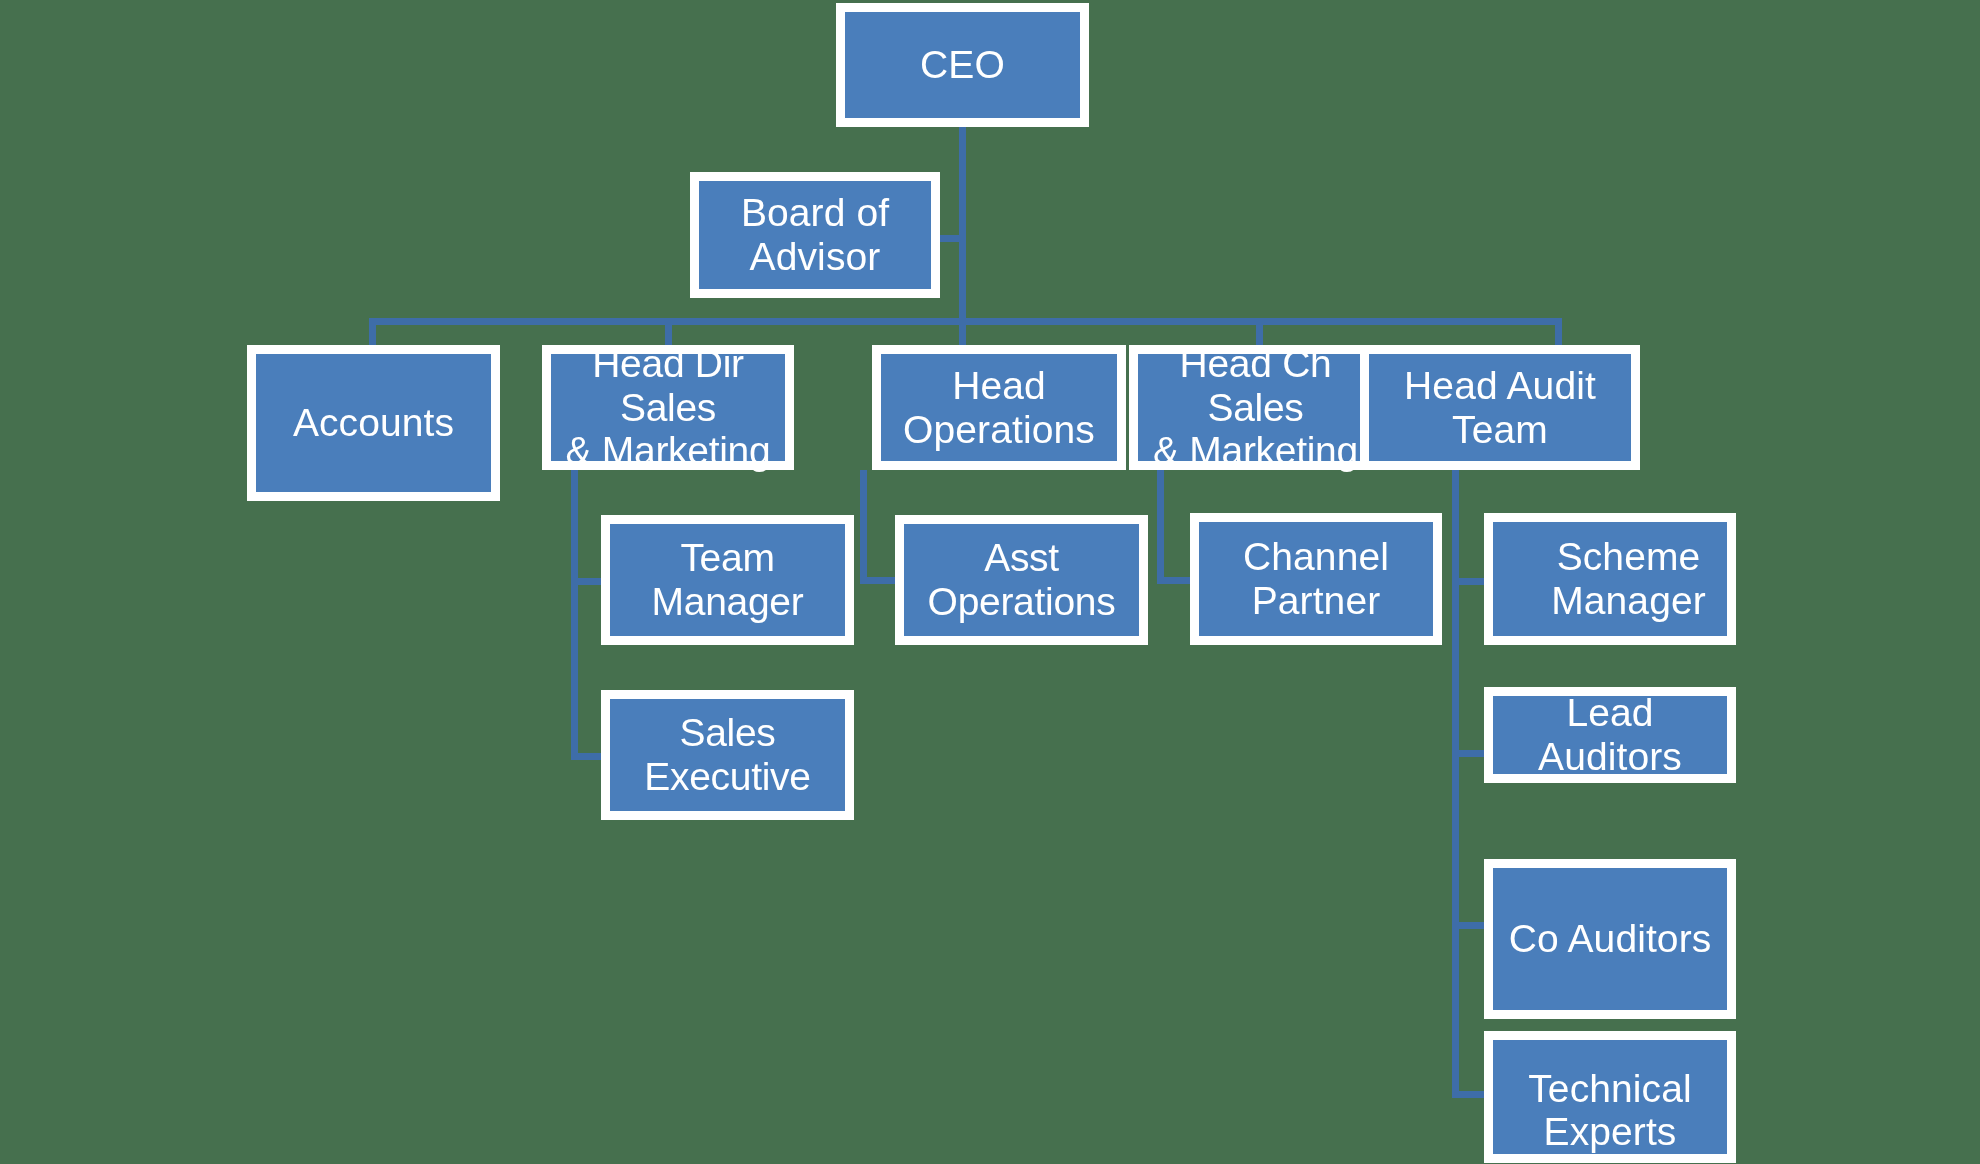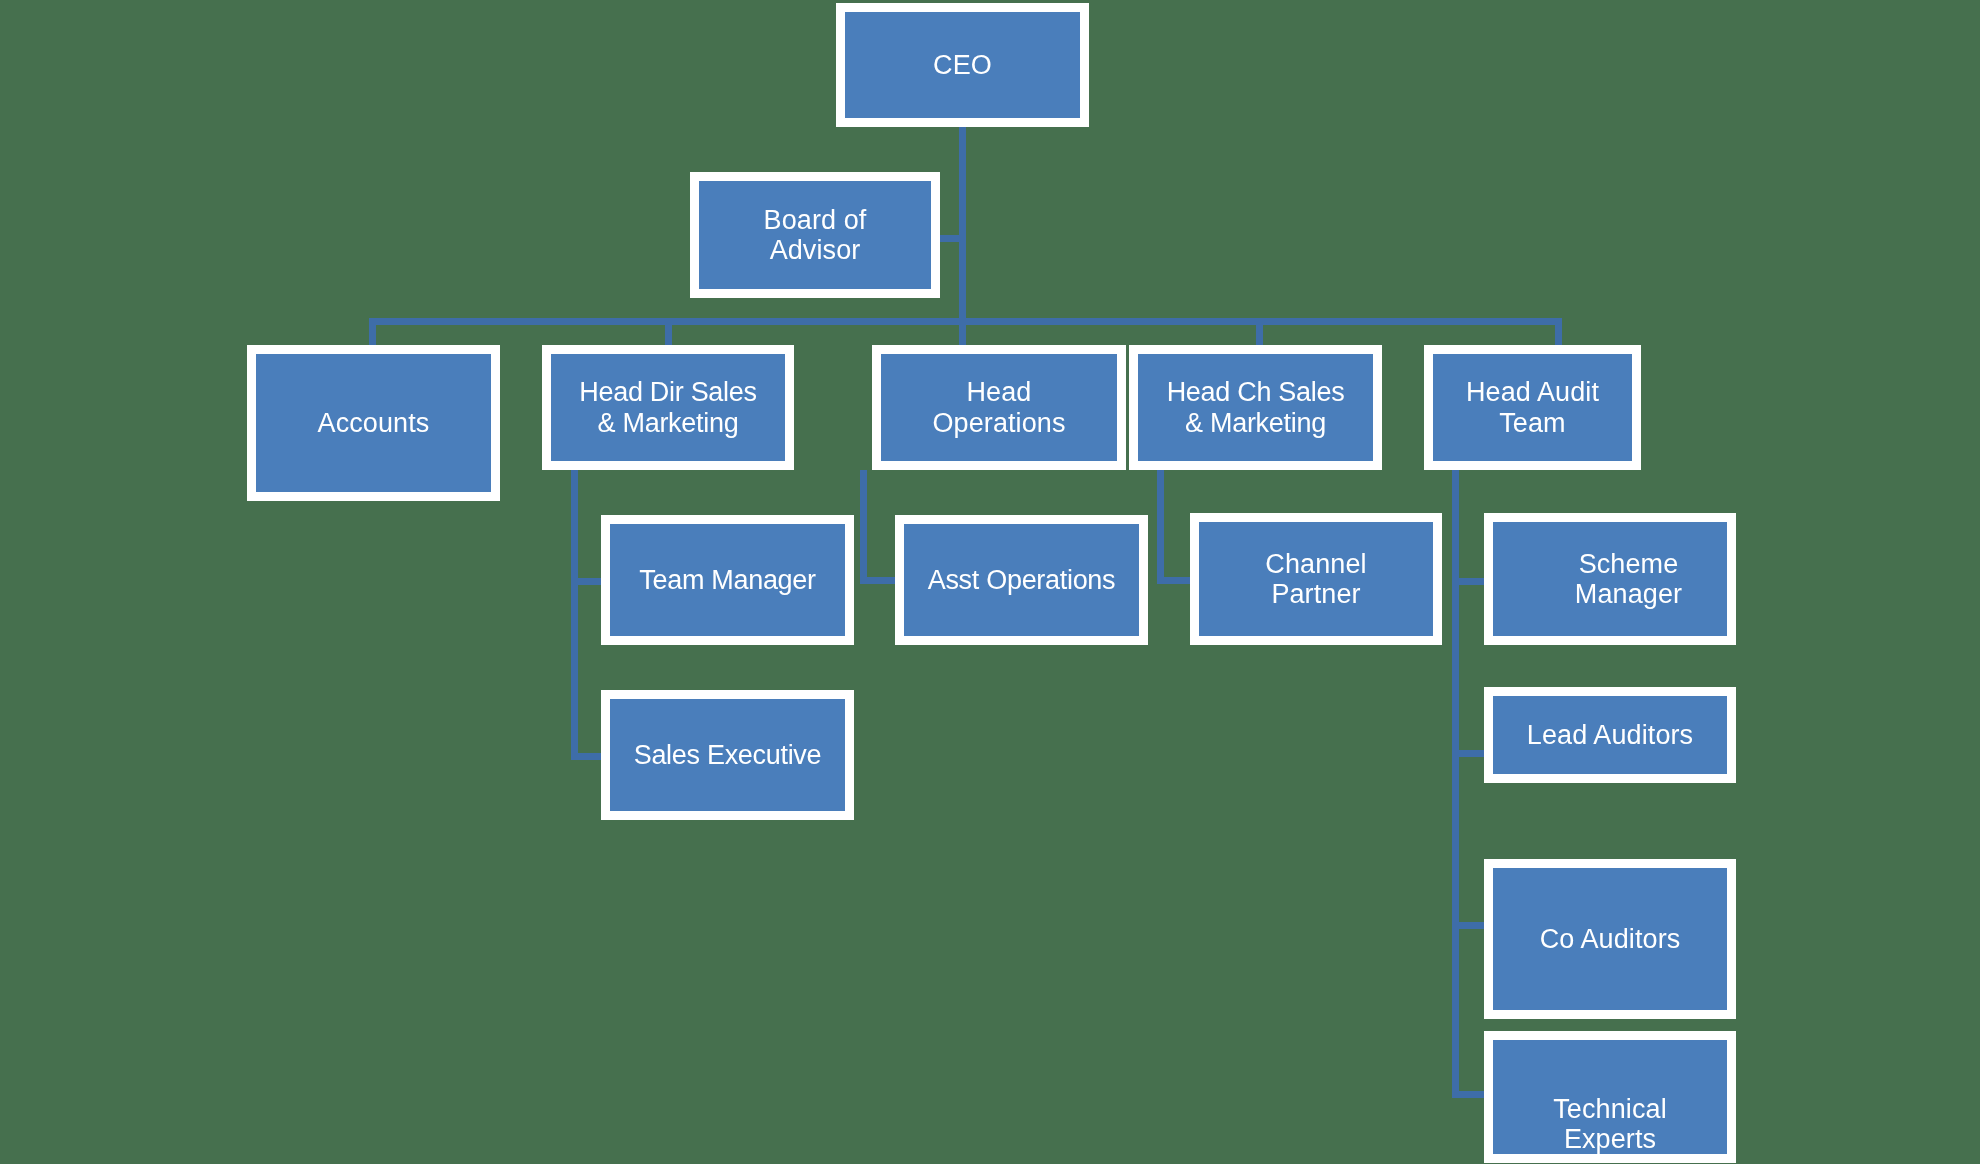--- a/index.html
+++ b/index.html
@@ -31,21 +31,21 @@
     background: #4a7ebb;
     border: 9px solid #ffffff;
     z-index: 3;
     display: flex;
     align-items: center;
     justify-content: center;
     text-align: center;
   }
   .node-label {
     color: #ffffff;
-    font-size: 27px;
+    font-size: 39px;
     line-height: 1.12;
     font-weight: 400;
     letter-spacing: 0.1px;
     white-space: pre-line;
     padding: 0 4px;
   }
   .node.tight .node-label {
     padding: 0 7px;
     letter-spacing: -0.3px;
   }
@@ -104,21 +104,21 @@
   <div class="node" style="left:836px; top:345px; width:254px; height:125px;margin-left:36px;">
     <span class="node-label">Head
 Operations</span>
   </div>
 
   <div class="node tight" style="left:1129px; top:345px; width:253px; height:125px;">
     <span class="node-label">Head Ch Sales
 &amp; Marketing</span>
   </div>
 
-  <div class="node" style="left:1424px; top:345px; width:217px; height:125px;">
+  <div class="node" style="left:1360px; top:345px; width:280px; height:125px;">
     <span class="node-label">Head Audit
 Team</span>
   </div>
 
   <div class="node tight" style="left:601px; top:515px; width:253px; height:130px;">
     <span class="node-label">Team Manager</span>
   </div>
 
   <div class="node tight" style="left:895px; top:515px; width:253px; height:130px;">
     <span class="node-label">Asst Operations</span>

